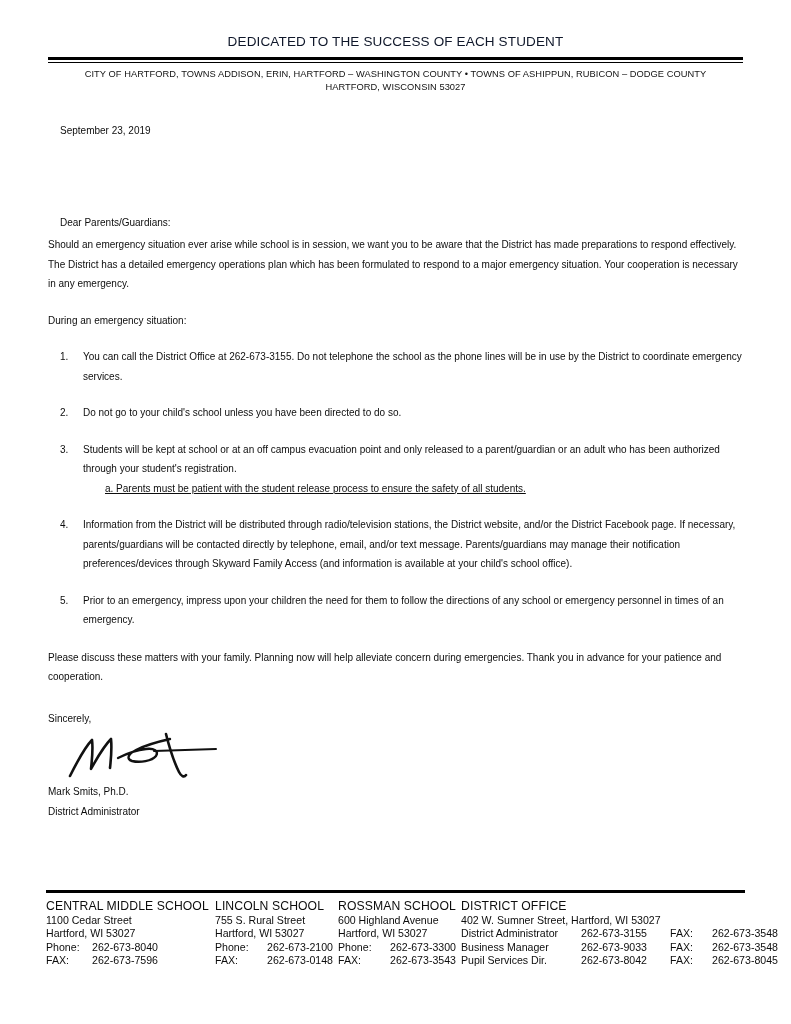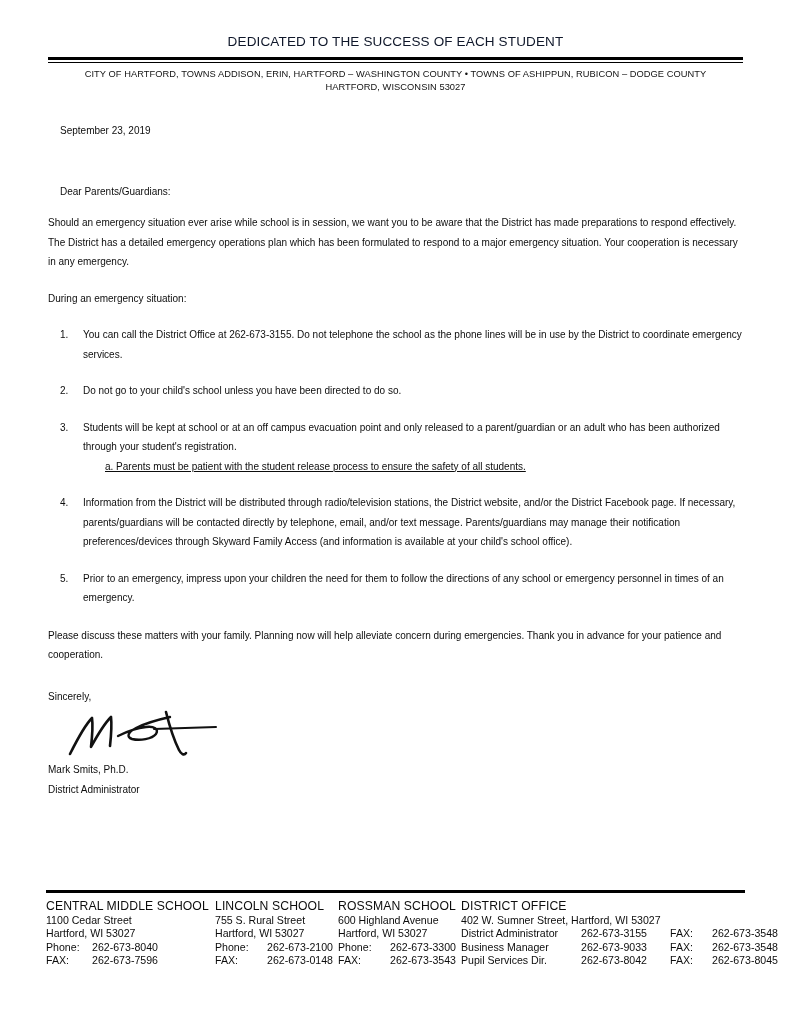--- a/index.html
+++ b/index.html
@@ -67,25 +67,25 @@
   .letter-body {
     padding: 0 48px;
     font-size: 10px;
     line-height: 19.5px;
   }
   .date-line {
     margin-top: 28px;
     margin-left: 12px;
   }
   .salutation {
-    margin-top: 41px;
+    margin-top: 72px;
     margin-left: 12px;
   }
   .para {
-    margin-top: 12px;
+    margin-top: 3px;
     text-align: left;
   }
   .para.tight {
     margin-top: 17px;
   }
 
   ol.numbered {
     list-style: none;
     margin: 17px 0 0 0;
     padding: 0;

